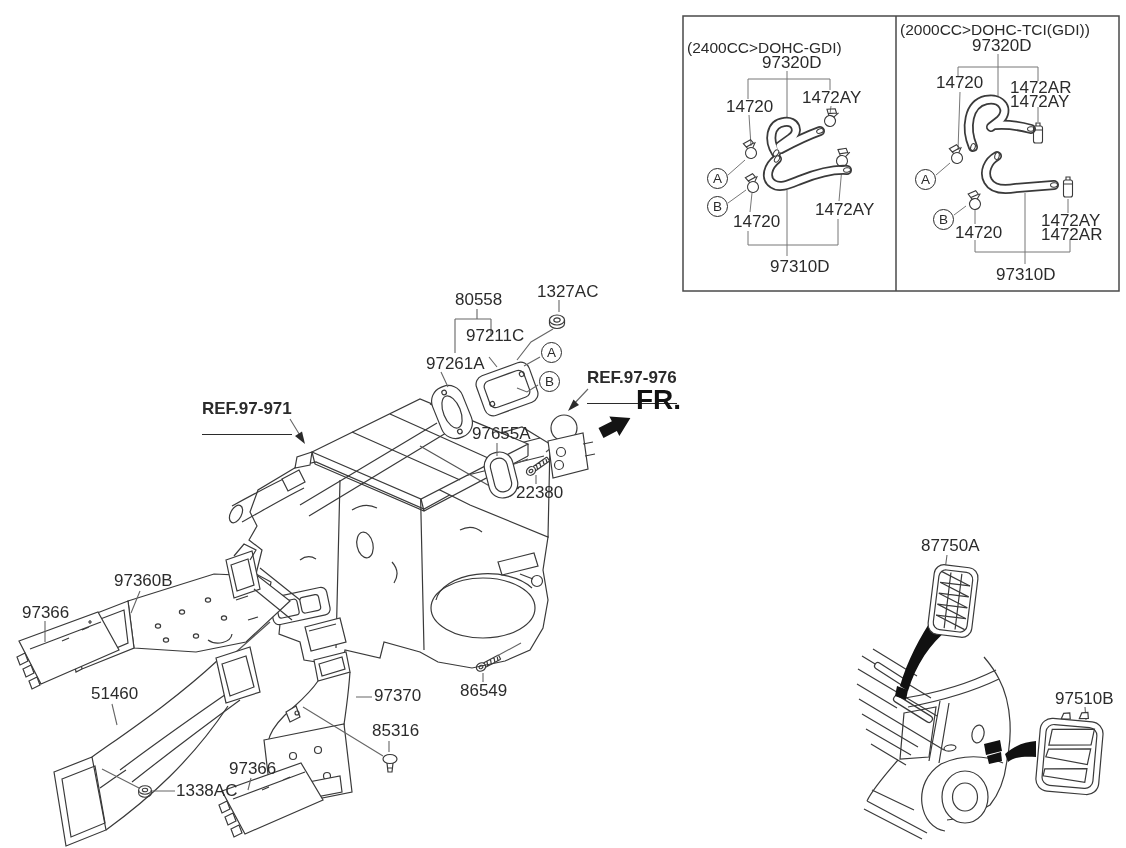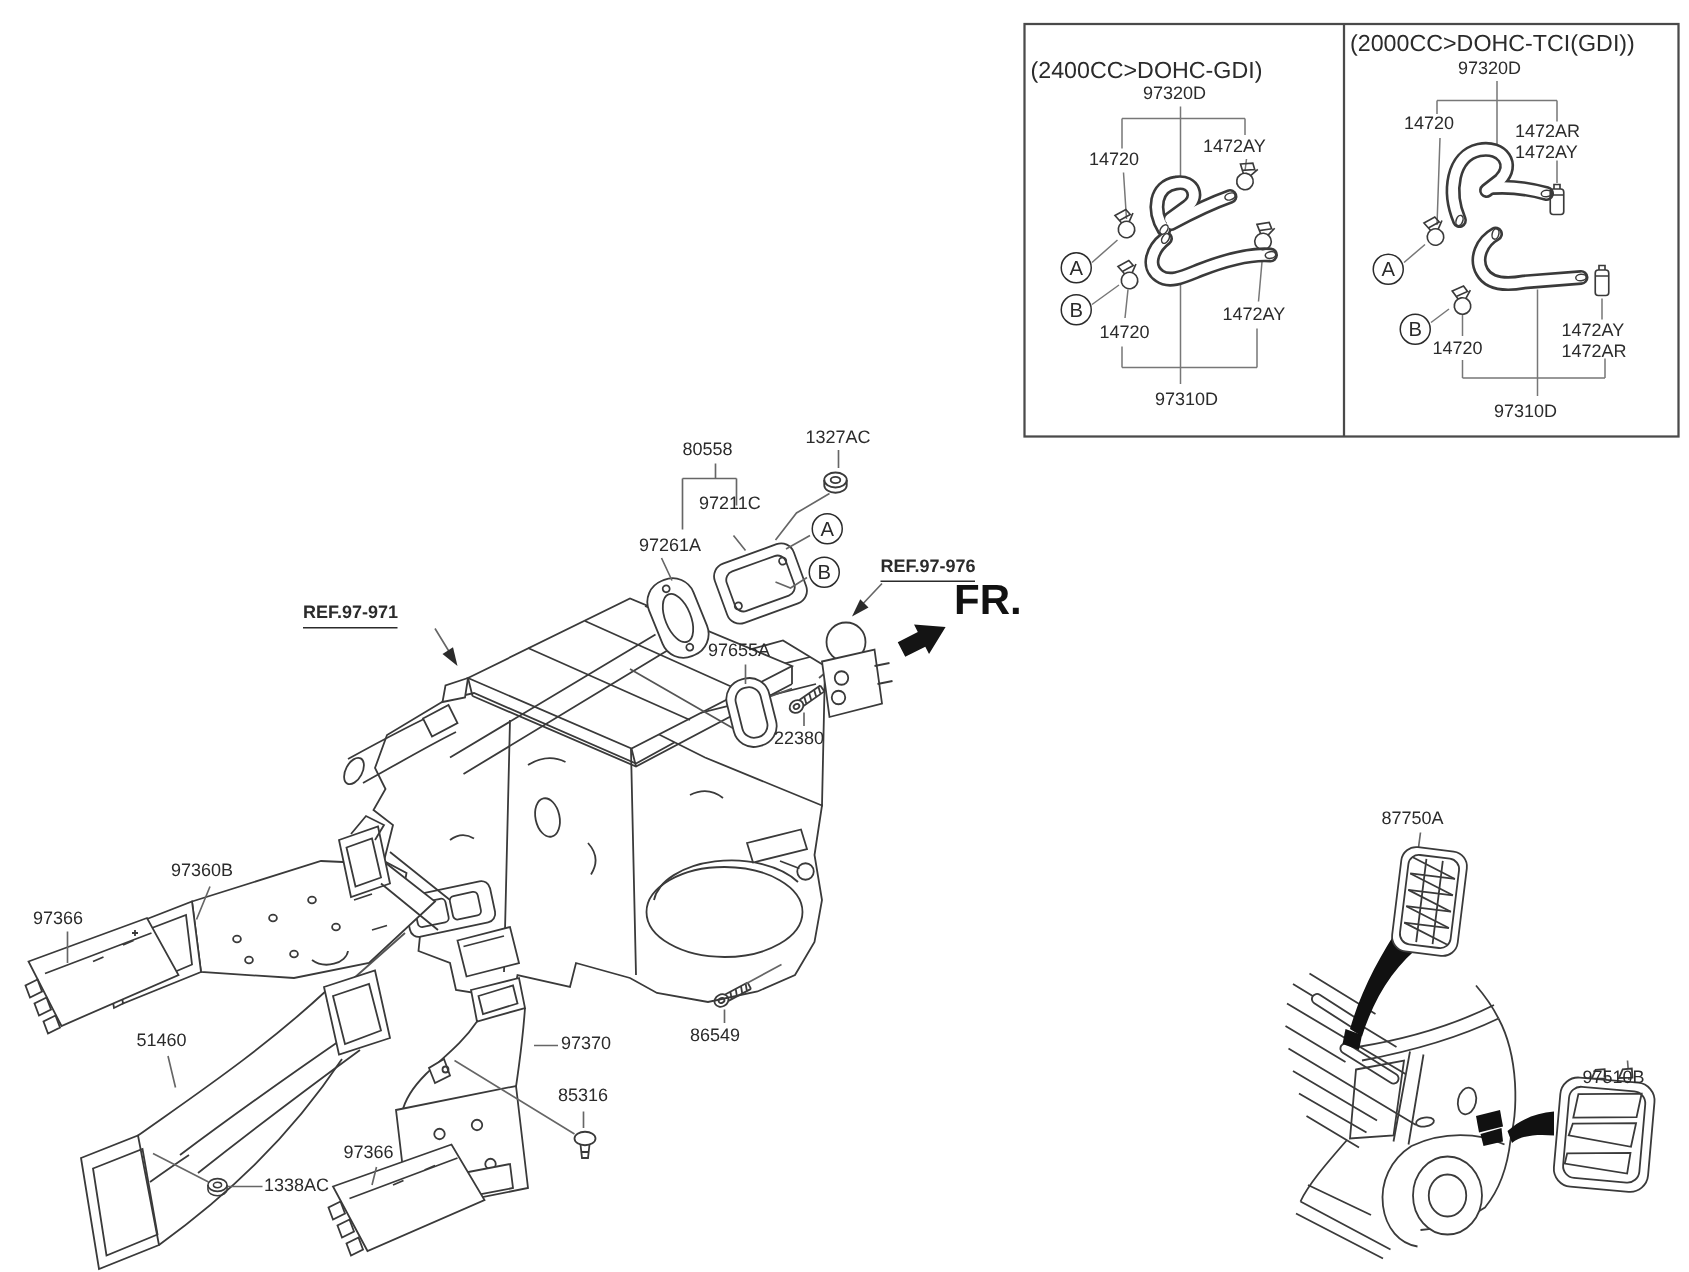--- a/index.html
+++ b/index.html
@@ -1,21 +1,21 @@
 <!DOCTYPE html>
 <html><head>
 <meta charset="utf-8">
 <style>
   html,body{margin:0;padding:0;background:#fff;}
   .stage{position:relative;width:1126px;height:848px;background:#fff;overflow:hidden;
          font-family:"Liberation Sans", sans-serif;color:#2b2b2b;}
   svg{position:absolute;left:0;top:0;}
-  .lbl{position:absolute;font-size:12px;line-height:15px;white-space:nowrap;color:#2b2b2b;}
+  .lbl{position:absolute;font-size:17px;line-height:15px;white-space:nowrap;color:#2b2b2b;}
   .title{font-size:15.5px;}
-  .ref{font-weight:600;border-bottom:1.6px solid #2b2b2b;padding-bottom:2px;}
+  .ref{font-weight:600;border-bottom:1.6px solid #2b2b2b;padding-bottom:18px;}
   .fr{font-size:28px;font-weight:700;color:#111;}
   .callout{position:absolute;width:21px;height:21px;border:1.4px solid #2b2b2b;border-radius:50%;
            display:flex;align-items:center;justify-content:center;font-size:13.5px;background:#fff;box-sizing:border-box;}
 </style>
 </head>
 <body>
 
 <div class="stage">
 
 <svg width="1126" height="848" viewBox="0 0 1126 848">
@@ -331,15 +331,15 @@
 <div class="lbl" style="left:114px;top:573px">97360B</div>
 <div class="lbl" style="left:22px;top:605px">97366</div>
 <div class="lbl" style="left:91px;top:686px">51460</div>
 <div class="lbl" style="left:374px;top:688px">97370</div>
 <div class="lbl" style="left:372px;top:723px">85316</div>
 <div class="lbl" style="left:460px;top:683px">86549</div>
 <div class="lbl" style="left:229px;top:761px">97366</div>
 <div class="lbl" style="left:176px;top:783px">1338AC</div>
 
 <div class="lbl" style="left:921px;top:538px">87750A</div>
-<div class="lbl" style="left:1055px;top:711px">97510B</div>
+<div class="lbl" style="left:1055px;top:691px">97510B</div>
 
 </div>
 
 </body></html>

